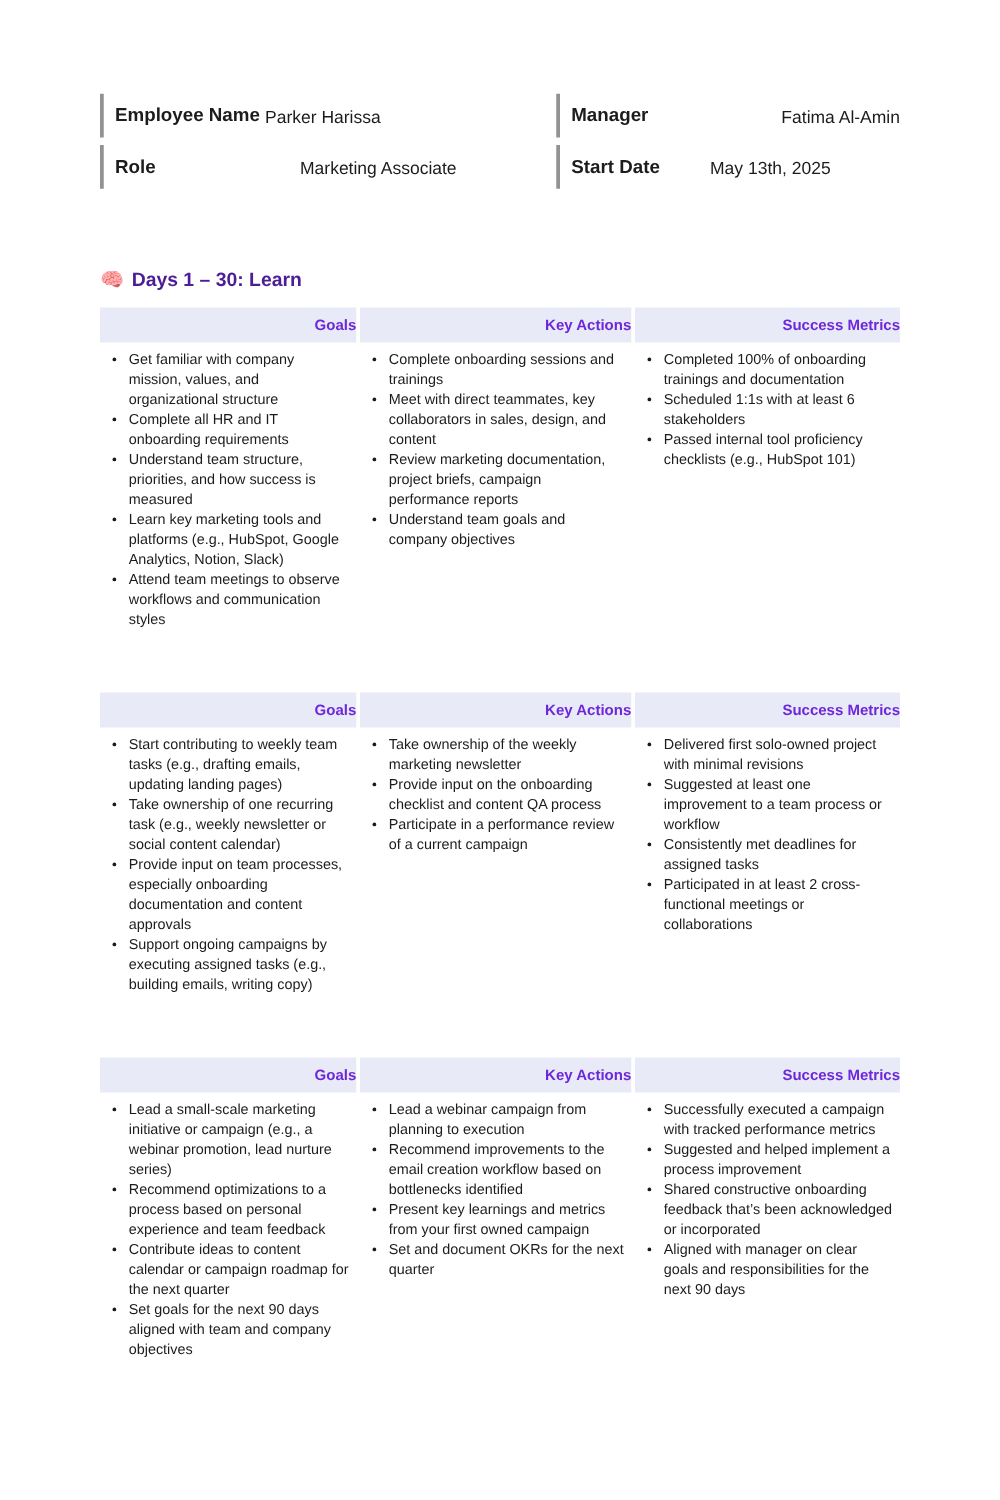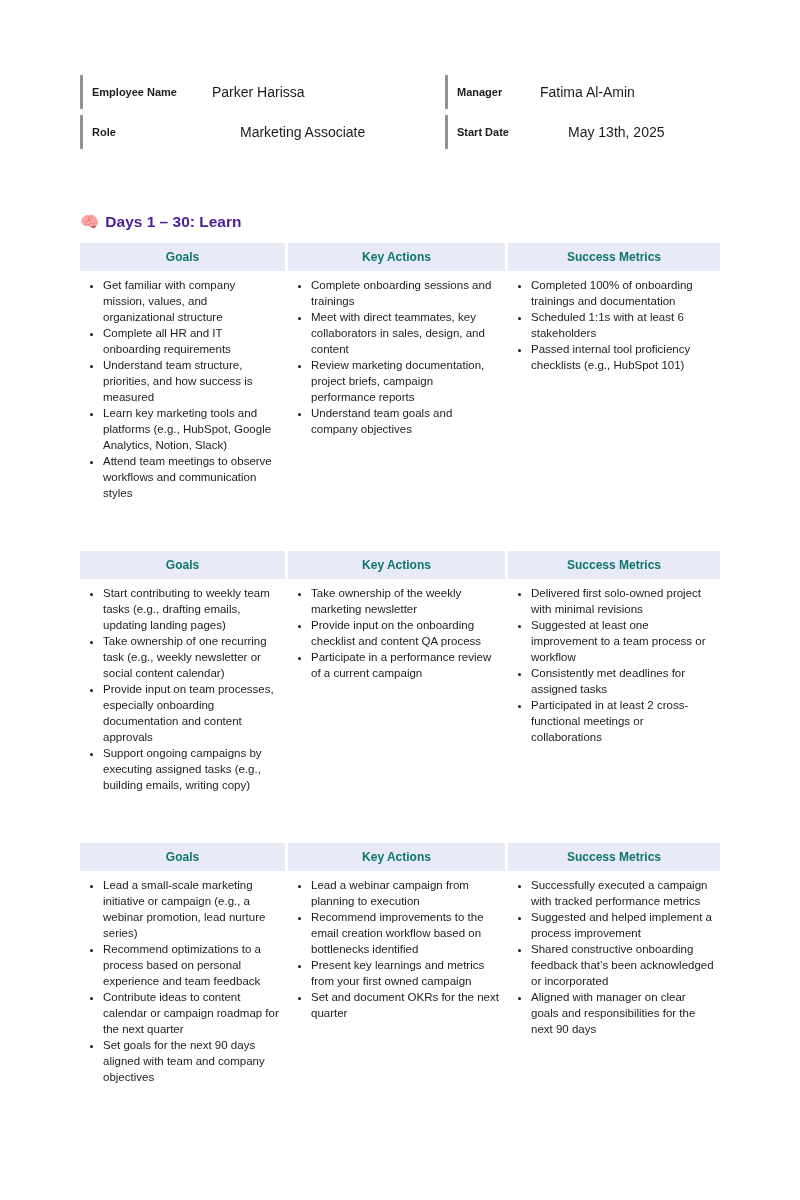--- a/index.html
+++ b/index.html
@@ -22,21 +22,21 @@
   .info-row { display: flex; margin-bottom: 6px; }
   .info-cell {
     border-left: 3px solid #929292;
     padding: 9px 0 9px 9px;
     box-sizing: border-box;
     display: flex;
     align-items: center;
   }
   .info-cell.left  { width: 365px; }
   .info-cell.right { flex: 1; }
-  .info-label { font-weight: bold; font-size: 11px; flex: 0 0 auto; }
+  .info-label { font-weight: bold; font-size: 15px; flex: 0 0 auto; }
   .info-cell.left  .info-label { width: 120px; }
   .info-cell.right .info-label { width: 83px; }
   .info-value { font-size: 14px; }
 
   
   .section { margin-top: 42px; }
   .section.first { margin-top: 64px; }
   .section-title {
     font-size: 15.5px;
     font-weight: bold;
@@ -53,24 +53,24 @@
     table-layout: fixed;
     margin-left: -3px; 
   }
   table.plan-table col.col-goals   { width: 205px; }
   table.plan-table col.col-actions { width: 217px; }
   table.plan-table col.col-metrics { width: 212px; }
   table.plan-table th {
     height: 28px;
     font-size: 12px;
     font-weight: bold;
-    text-align: center;
+    text-align: right;
     vertical-align: middle;
     padding: 0;
-    color: #0f766e;
+    color: #6d28d9;
   }
   table.plan-table td {
     vertical-align: top;
     padding: 6px 6px 8px 0;
     font-size: 11.5px;
     line-height: 16px;
   }
   table.plan-table ul {
     margin: 0;
     padding-left: 23px;
@@ -84,21 +84,21 @@
 <body>
 
 <div class="page">
 
   <div class="info-table">
     <div class="info-row">
       <div class="info-cell left" style="border-left-color: rgb(146, 146, 146);">
         <span class="info-label">Employee Name</span>
         <span class="info-value">Parker Harissa</span>
       </div>
-      <div class="info-cell right" style="border-left-color: rgb(146, 146, 146);">
+      <div class="info-cell right" style="border-left-color: rgb(146, 146, 146); justify-content: space-between;">
         <span class="info-label">Manager</span>
         <span class="info-value">Fatima Al-Amin</span>
       </div>
     </div>
     <div class="info-row">
       <div class="info-cell left" style="border-left-color: rgb(146, 146, 146); gap: 28px;">
         <span class="info-label">Role</span>
         <span class="info-value">Marketing Associate</span>
       </div>
       <div class="info-cell right" style="border-left-color: rgb(146, 146, 146); gap: 28px;">

